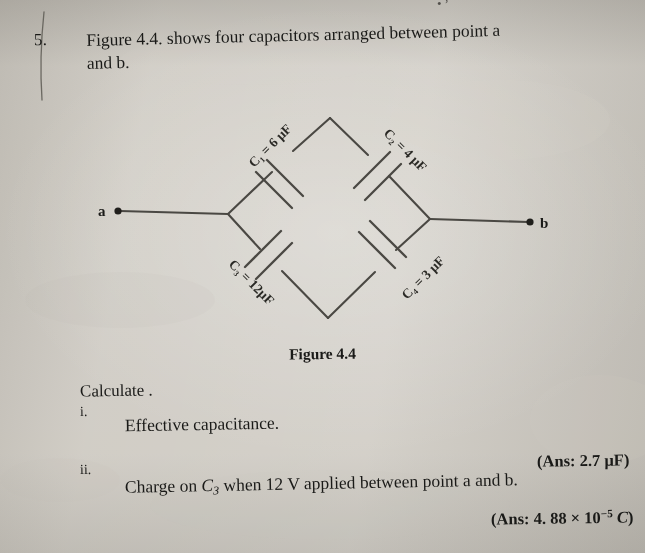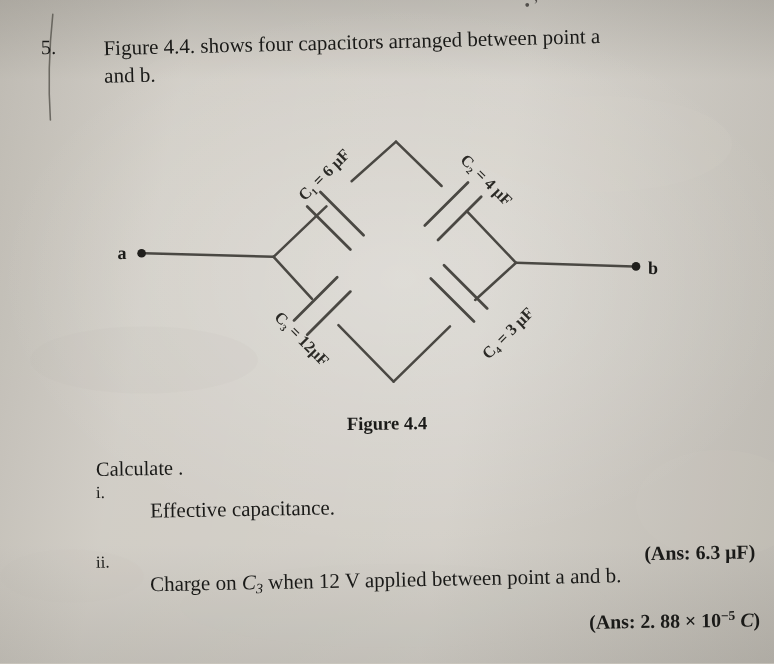--- a/index.html
+++ b/index.html
@@ -229,25 +229,25 @@
   </svg>
 
   <div class="abs" id="fig-caption">Figure 4.4</div>
 
   <div class="abs" id="calc-label">Calculate .</div>
 
   <div class="abs" id="item-i-num">i.</div>
   <div class="abs" id="item-i-text">Effective capacitance.</div>
 
   <div class="abs" id="ans-1">
-    <span>(Ans: </span><span>6.3 </span><span class="unit">μF</span><span>)</span>
+    <span>(Ans: </span><span>2.7 </span><span class="unit">μF</span><span>)</span>
   </div>
 
   <div class="abs" id="item-ii-num">ii.</div>
   <div class="abs" id="item-ii-text">
     <span>Charge on </span><i>C</i><i class="sub">3</i><span> when 12 V applied between point a and b.</span>
   </div>
 
   <div class="abs" id="ans-2">
-    <span>(Ans: </span><span>2. 88 × 10</span><span class="sup">−5</span><span class="unit"> C</span><span>)</span>
+    <span>(Ans: </span><span>4. 88 × 10</span><span class="sup">−5</span><span class="unit"> C</span><span>)</span>
   </div>
 
 </div>
 
 </body></html>

